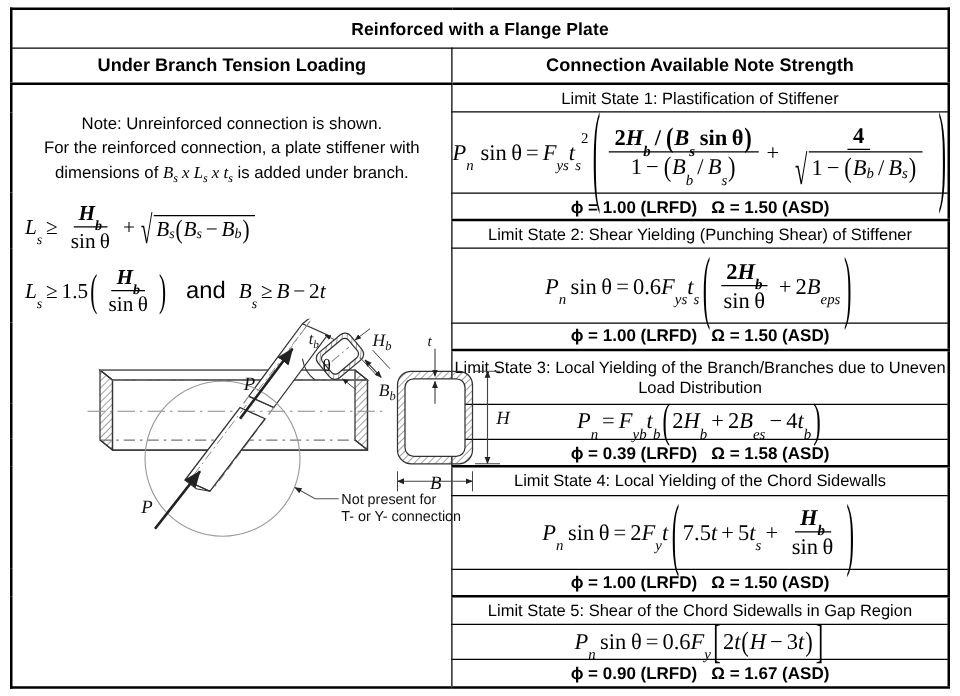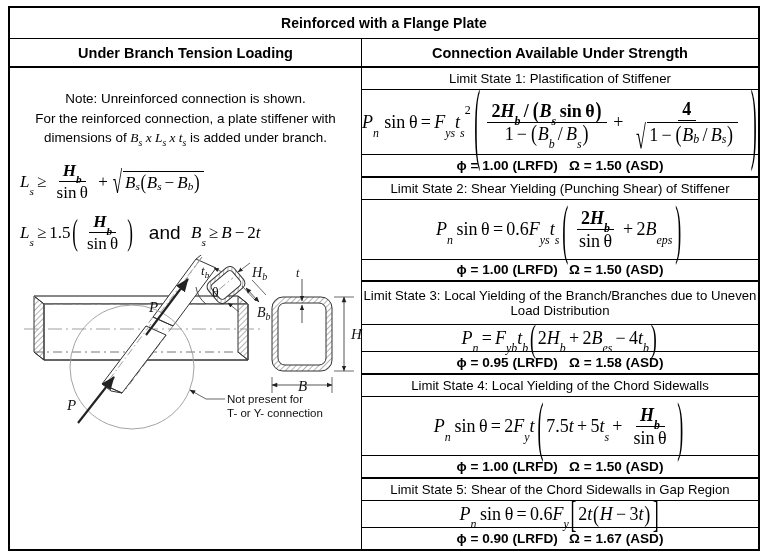--- a/index.html
+++ b/index.html
@@ -173,20 +173,21 @@
   .sqrt.tall > .radsign { transform: scaleY(1.85) translateY(-0.5px); margin-right: 1px; }
 
   .greek { font-family: "Liberation Serif", serif; font-style: normal; }
 
   
   .diagram-wrap {
     position: relative;
     width: 100%;
     height: 285px;
     margin-top: 2px;
+    margin-left: 46px;
   }
   .diagram-wrap svg { display: block; }
 </style>
 </head>
 <body>
 
 <div class="sheet">
 <table class="spec">
 
   <colgroup>
@@ -194,21 +195,21 @@
     <col style="width:53%">
   </colgroup>
 
   <tbody>
         <tr>
     <td colspan="2" class="title-cell">Reinforced with a Flange Plate</td>
   </tr>
 
   <tr>
     <td class="colhead-cell">Under Branch Tension Loading</td>
-    <td class="colhead-cell">Connection Available Under Strength</td>
+    <td class="colhead-cell">Connection Available Note Strength</td>
   </tr>
 
   <tr>
 
     <td class="left-cell" rowspan="15">
 
       <div class="note-block">
         <div>Note: Unreinforced connection is shown.</div>
         <div>For the reinforced connection, a plate stiffener with</div>
         <div>
@@ -451,21 +452,21 @@
         <span><span class="num">2</span>H<sub>b</sub></span>
               <span class="op">+</span>
               <span><span class="num">2</span>B<sub>es</sub></span>
               <span class="op">−</span>
               <span><span class="num">4</span>t<sub>b</sub></span>
         <span class="paren p-m">)</span>
       </span>
     </td>
   </tr>
   <tr>
-    <td class="ls-factors">ϕ = 0.95 (LRFD)   Ω = 1.58 (ASD)</td>
+    <td class="ls-factors">ϕ = 0.39 (LRFD)   Ω = 1.58 (ASD)</td>
   </tr>
 
   <tr>
     <td class="ls-head">Limit State 4: Local Yielding of the Chord Sidewalls</td>
   </tr>
   <tr>
     <td class="ls-formula">
       <span class="math" style="font-size:18px;">
         <span>P<sub>n</sub></span>
               <span class="up"> sin </span>

